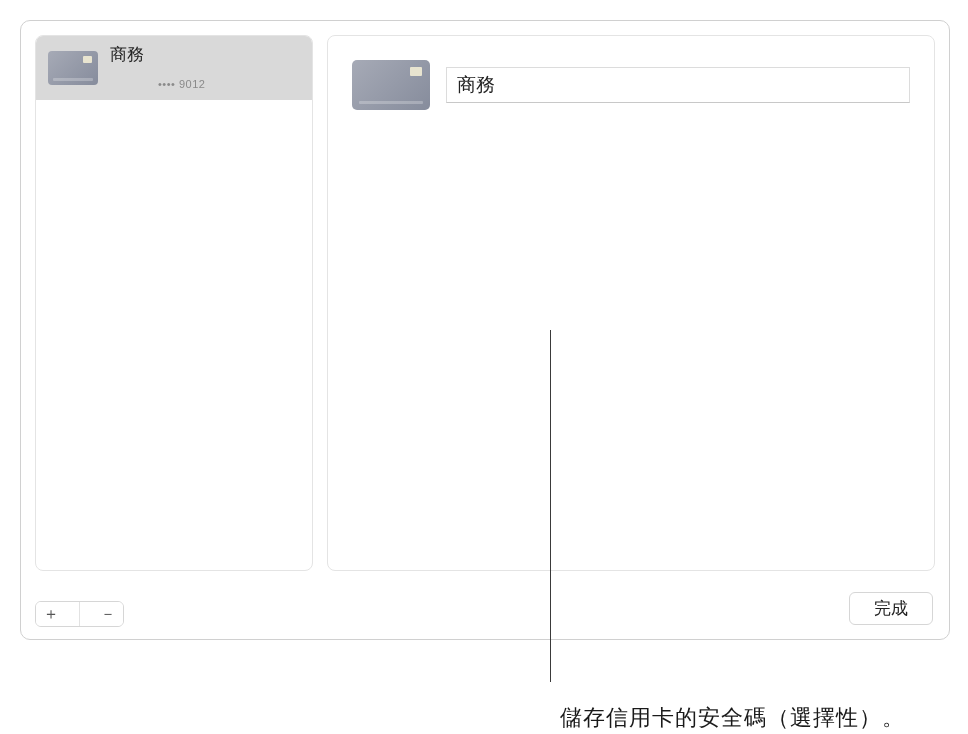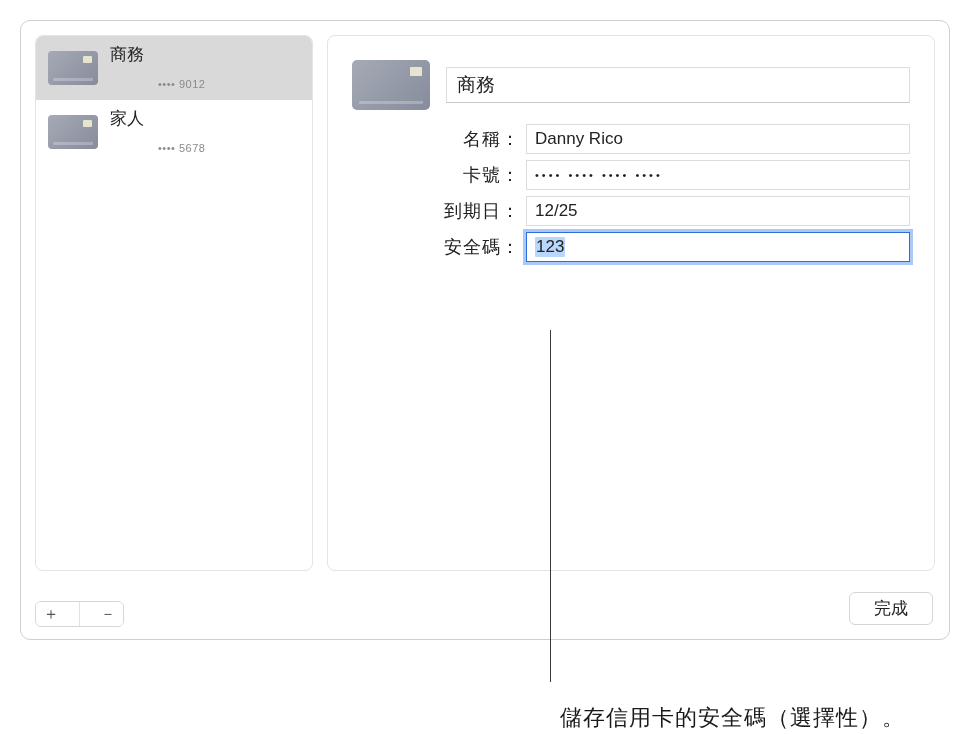--- a/index.html
+++ b/index.html
@@ -216,53 +216,31 @@
       <div class="sidebar-list">
 
         <div class="sidebar-item selected">
           <div class="card-thumb"></div>
           <div class="sidebar-item-text">
             <span class="sidebar-item-title">商務</span>
             <span class="sidebar-item-sub">•••• 9012</span>
           </div>
         </div>
 
-        <div class="sidebar-item">
-          <div class="card-thumb"></div>
-          <div class="sidebar-item-text">
-            <span class="sidebar-item-title">家人</span>
-            <span class="sidebar-item-sub">•••• 5678</span>
-          </div>
-        </div>
 
 
       </div>
     </div>
 
     <div class="detail">
       <div class="title-row">
         <div class="card-thumb big"></div>
         <input class="title-input" value="商務" style="">
       </div>
 
-      <div class="form-grid">
-        <div class="form-label">名稱：</div>
-        <input class="form-input" value="Danny Rico" style="">
-
-        <div class="form-label">卡號：</div>
-        <input class="form-input masked" value="•••• •••• •••• ••••" style="">
-
-        <div class="form-label">到期日：</div>
-        <input class="form-input" value="12/25" style="">
-
-        <div class="form-label">安全碼：</div>
-        <div class="form-input focused" style="display:flex;align-items:center;">
-          <span class="sel">123</span>
-        </div>
-      </div>
     </div>
 
   </div>
 
   <div style="display:flex;justify-content:space-between;align-items:flex-end;">
     <div class="footer-left">
       <div class="addremove">
         <button>
             <span>＋</span>
           </button>

